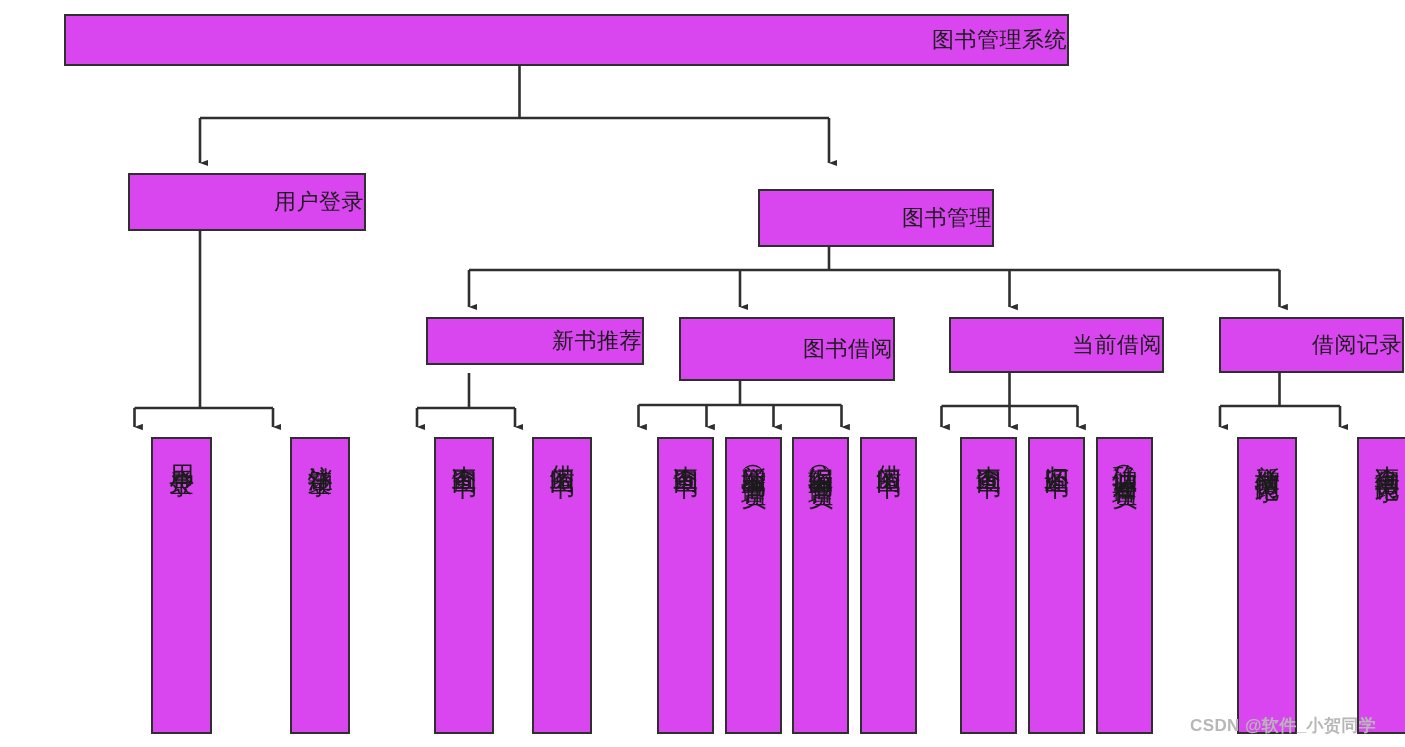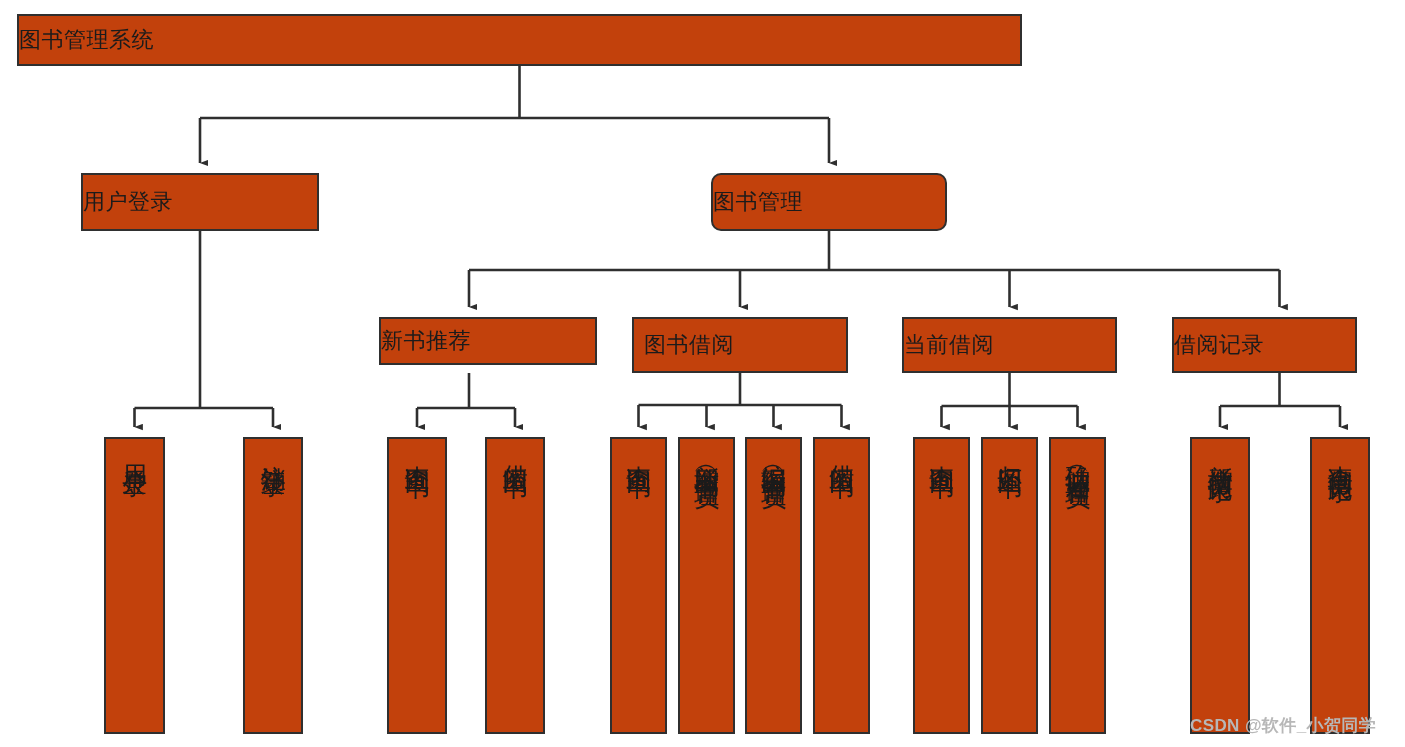--- a/index.html
+++ b/index.html
@@ -21,27 +21,28 @@
     position: absolute;
     left: 0;
     top: 0;
     width: 1405px;
     height: 747px;
     pointer-events: none;
   }
   .node {
     position: absolute;
     box-sizing: border-box;
-    background: #c2410c;
+    background: #d946ef;
     border: 2px solid #2f2f2f;
     display: flex;
     align-items: center;
-    justify-content: flex-start;
+    justify-content: flex-end;
     color: #1b1b1b;
     overflow: hidden;
+    margin-left: 47px;
   }
   .node .lbl {
     display: block;
     text-align: center;
     line-height: 1.18;
     letter-spacing: 0.5px;
   }
   .node.horizontal .lbl {
     writing-mode: horizontal-tb;
     font-size: 22px;
@@ -112,27 +113,27 @@
       </g>
   </svg>
 
   <div id="node-layer">
       <div class="node horizontal" style="left: 17px; top: 14px; width: 1005px; height: 52px;">
         <span class="lbl">图书管理系统</span>
       </div>
       <div class="node horizontal" style="left: 81px; top: 173px; width: 238px; height: 58px;">
         <span class="lbl">用户登录</span>
       </div>
-      <div class="node horizontal" style="left: 711px; top: 173px; width: 236px; height: 58px; border-radius: 10px;">
+      <div class="node horizontal" style="left: 711px; top: 189px; width: 236px; height: 58px;">
         <span class="lbl">图书管理</span>
       </div>
       <div class="node horizontal" style="left: 379px; top: 317px; width: 218px; height: 48px;">
         <span class="lbl">新书推荐</span>
       </div>
-      <div class="node horizontal" style="left: 632px; top: 317px; width: 216px; height: 56px; padding-left: 10px;">
+      <div class="node horizontal" style="left: 632px; top: 317px; width: 216px; height: 64px; padding-left: 10px;">
         <span class="lbl">图书借阅</span>
       </div>
       <div class="node horizontal" style="left: 902px; top: 317px; width: 215px; height: 56px;">
         <span class="lbl">当前借阅</span>
       </div>
       <div class="node horizontal" style="left: 1172px; top: 317px; width: 185px; height: 56px;">
         <span class="lbl">借阅记录</span>
       </div>
       <div class="node vertical" style="left: 104px; top: 437px; width: 61px; height: 297px;">
         <span class="lbl">用户登录</span>

